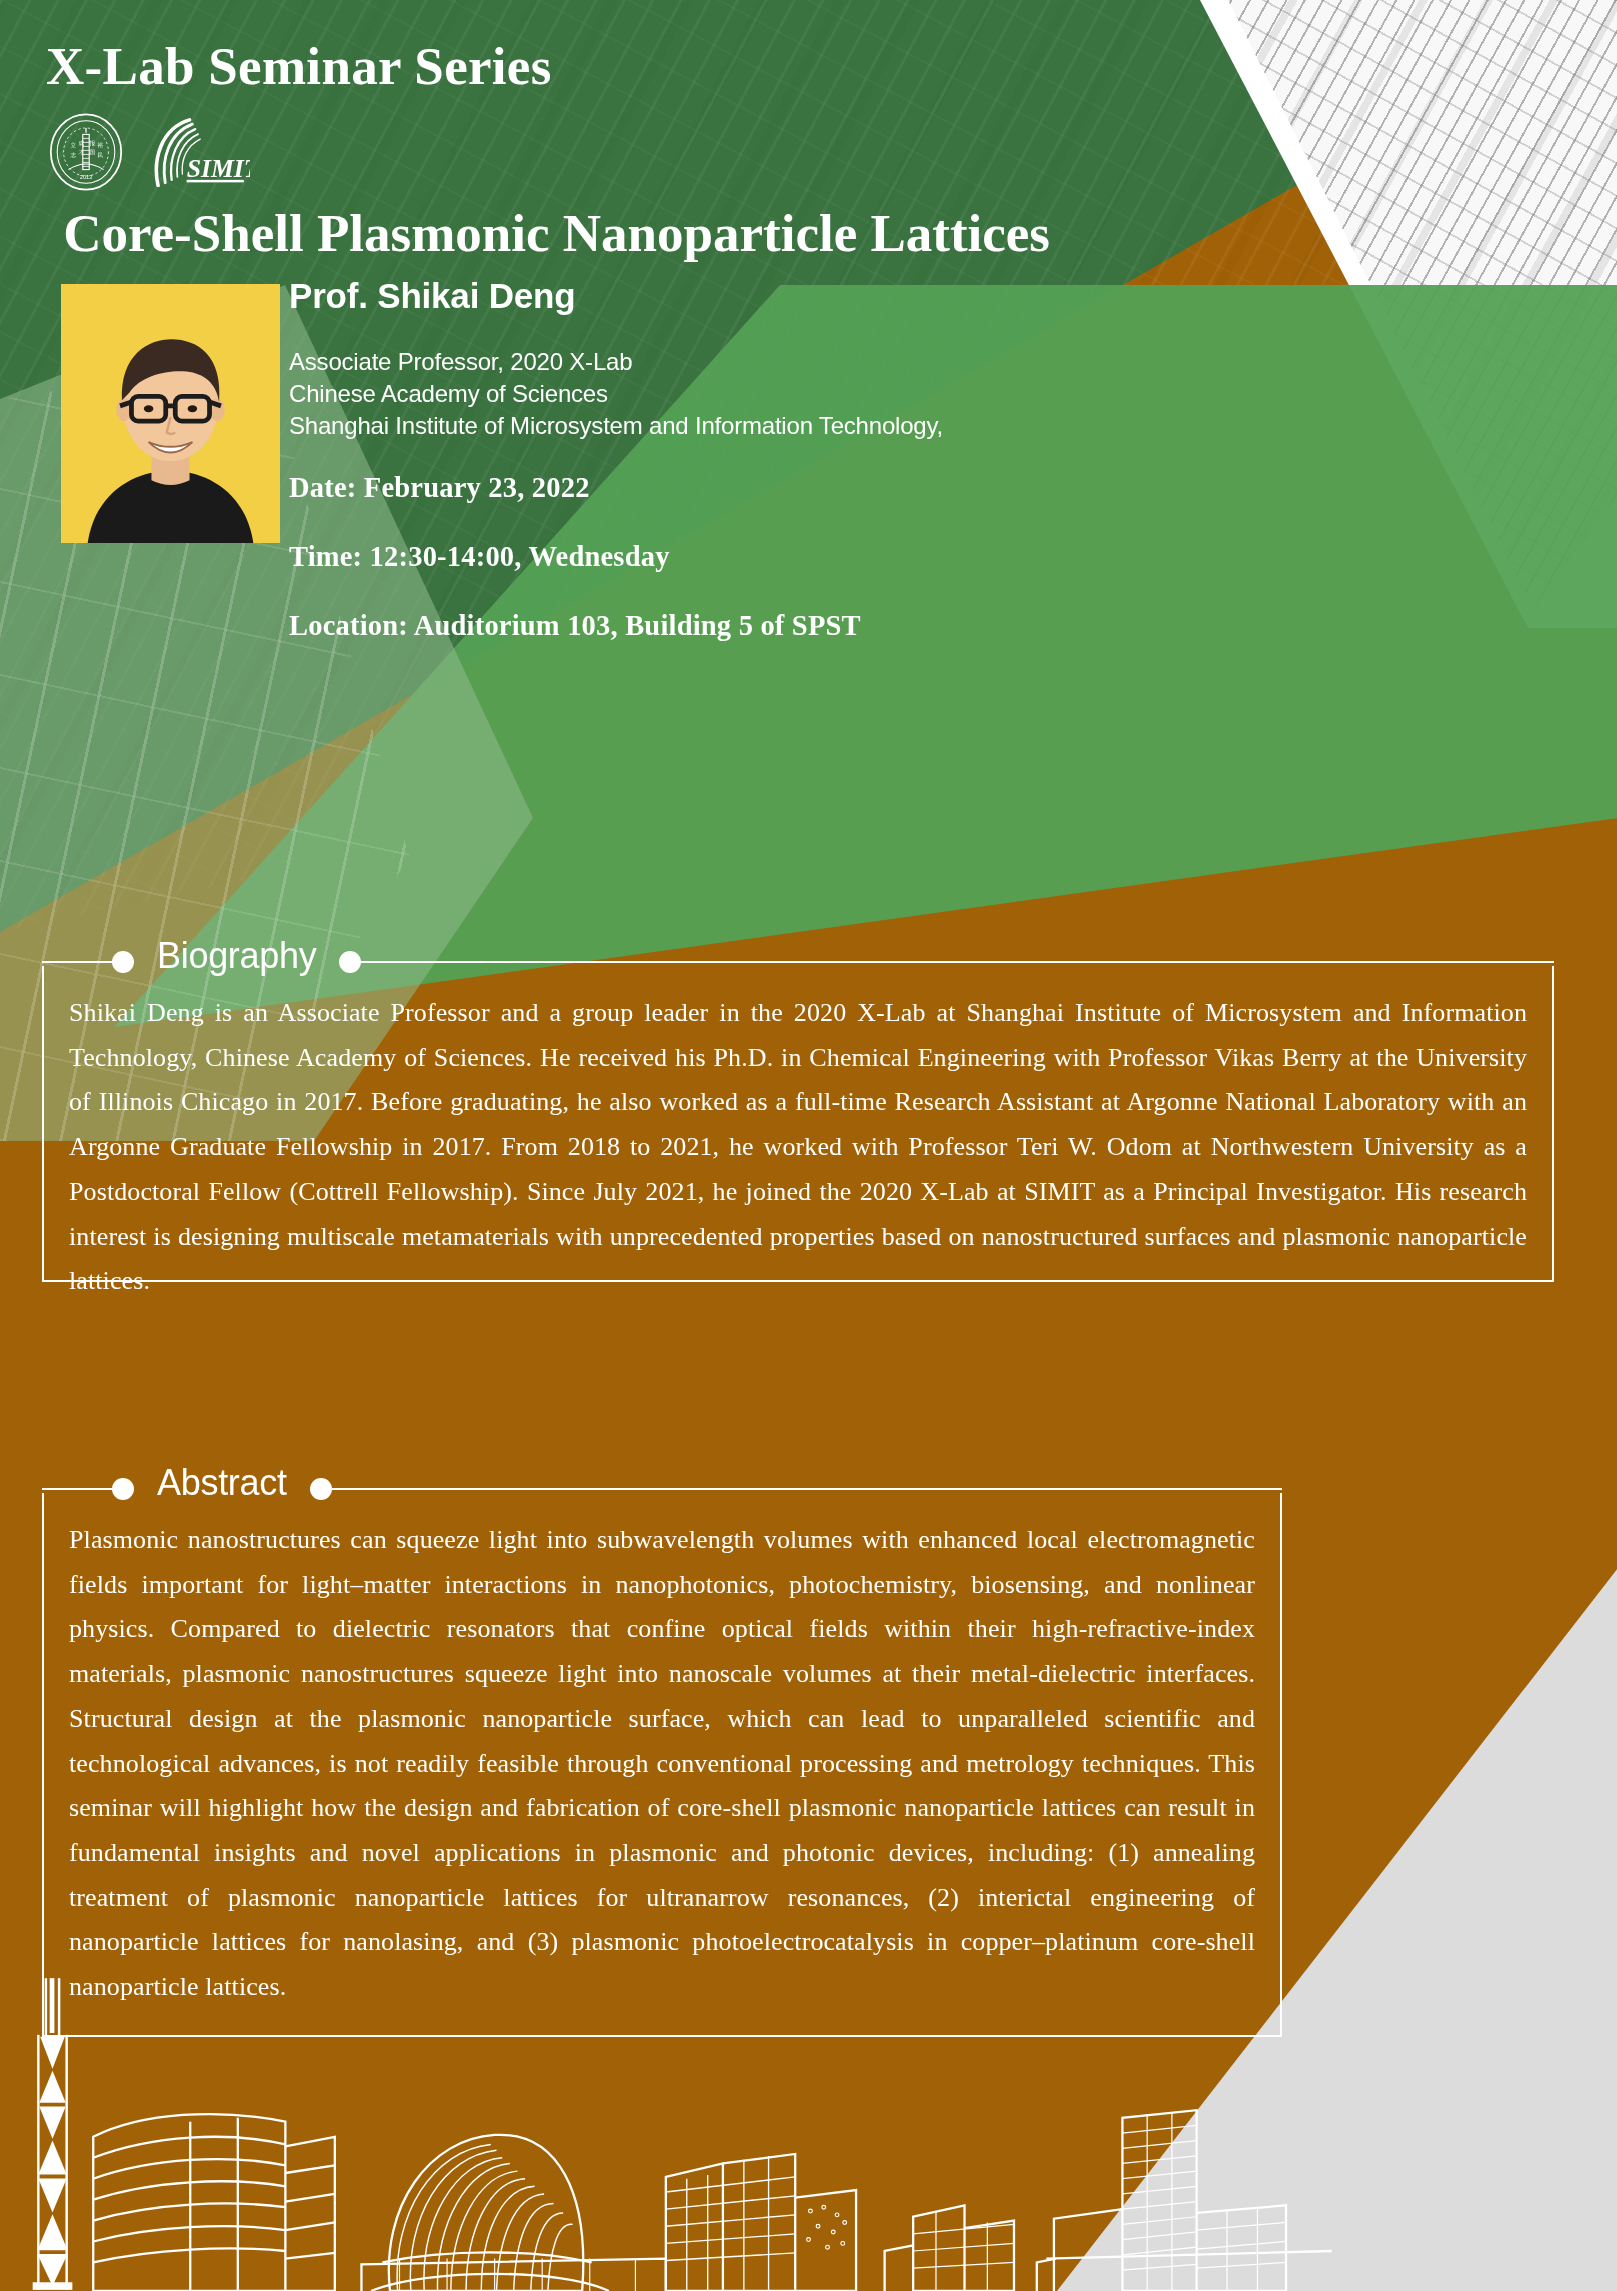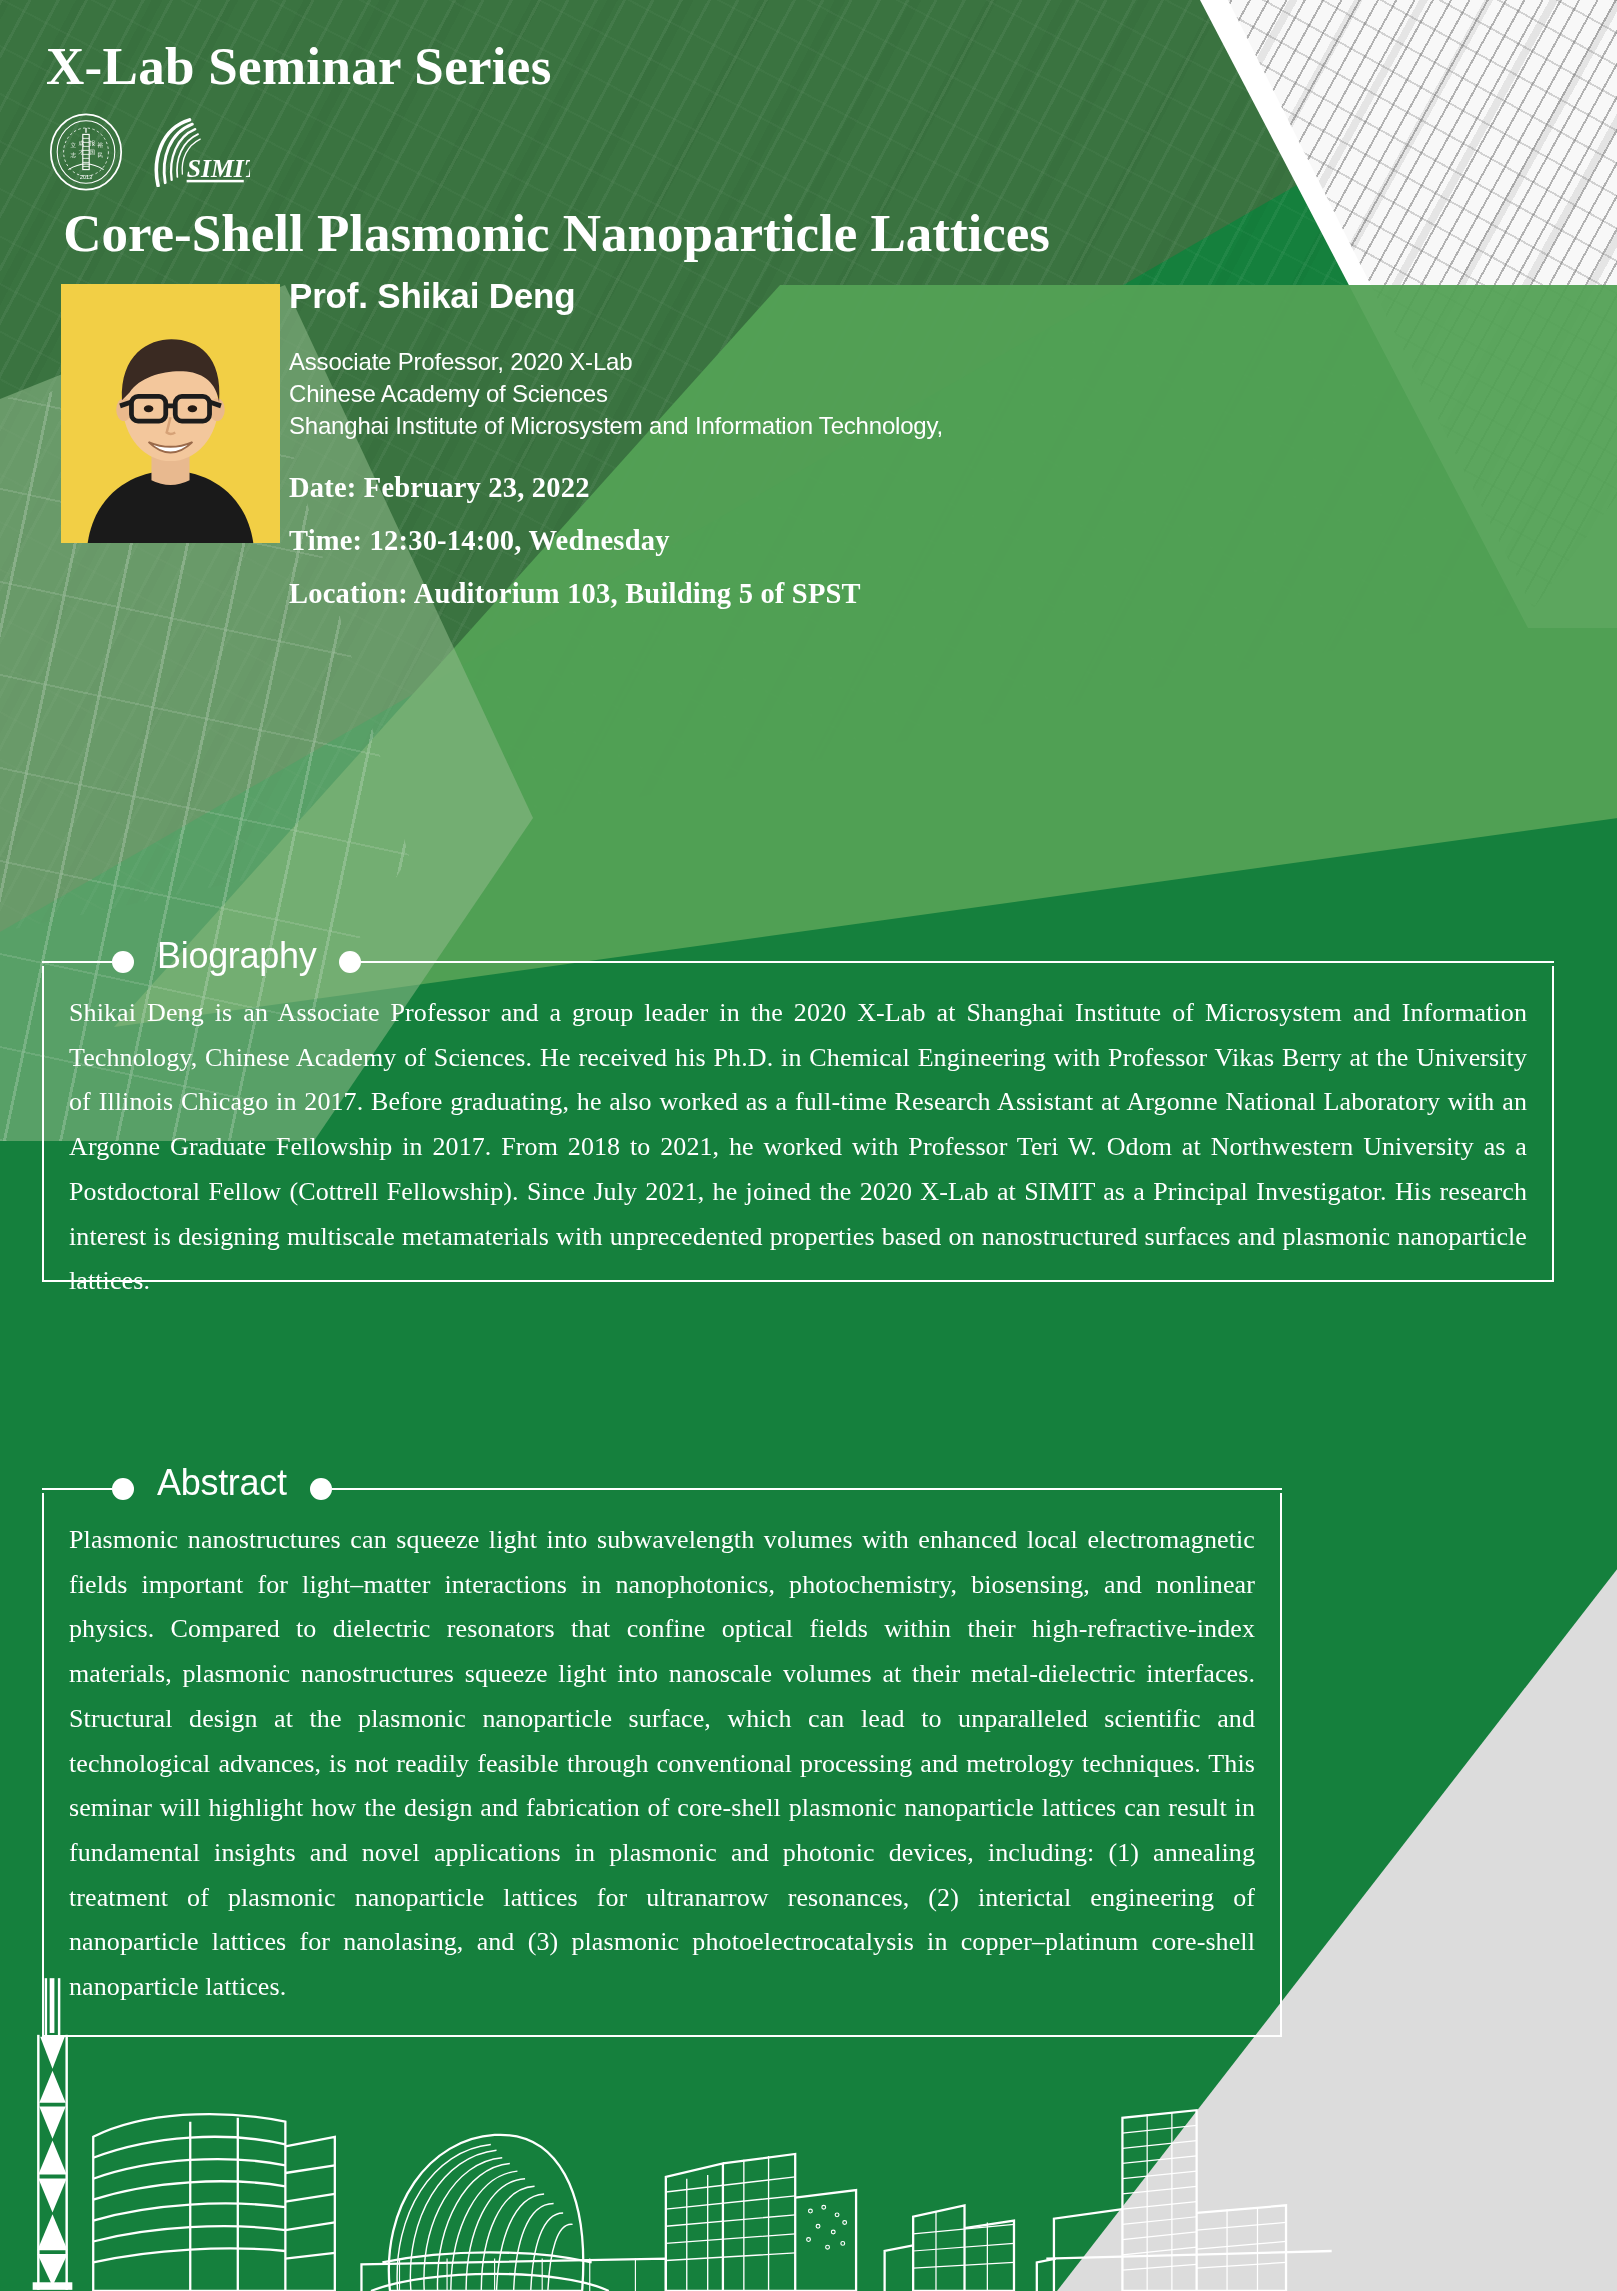--- a/index.html
+++ b/index.html
@@ -5,21 +5,21 @@
   * { margin:0; padding:0; box-sizing:border-box; }
   html,body { background:#ffffff; }
   body {
     width:1618px; height:2291px;
     font-family:"Liberation Sans", sans-serif;
     overflow:hidden; position:relative;
   }
 
   #poster {
     position:absolute; inset:0;
-    background:#15803d;
+    background:#a16207;
     overflow:hidden;
   }
 
   
   .bg-dark-upper {
     position:absolute; left:0; top:0; width:1618px; height:932px;
     background:#3a7340;
     clip-path: polygon(0 0, 1618px 0, 1618px 0, 0 932px);
   }
   
@@ -108,21 +108,21 @@
     position:absolute; left:61px; top:284px; width:219px; height:259px;
     background:#f2cf45; overflow:hidden;
   }
   .speaker-info { position:absolute; left:289px; top:276px; width:761px; color:#fff; }
   .speaker-name {
     font-size:35px; font-weight:bold; letter-spacing:-0.2px; margin-bottom:30px;
   }
   .affil-line { font-size:24px; line-height:1.34; letter-spacing:-0.2px; }
   .detail-line {
     font-family:"Liberation Serif", serif; font-weight:bold;
-    font-size:28.5px; margin-top:21px; letter-spacing:0.2px;
+    font-size:28.5px; margin-top:37px; letter-spacing:0.2px;
   }
   .detail-line.first { margin-top:30px; }
 
   
   .section { position:absolute; color:#fff; }
   .sec-head {
     position:absolute; top:-25px; left:0; width:100%;
     display:flex; align-items:center; pointer-events:none;
   }
   .rail { height:2.9px; background:#fff; }

